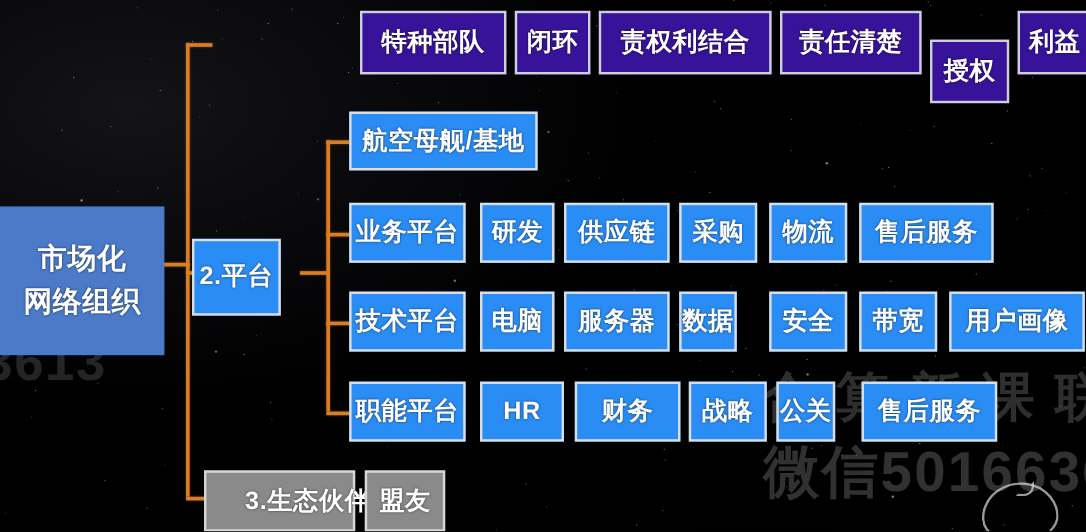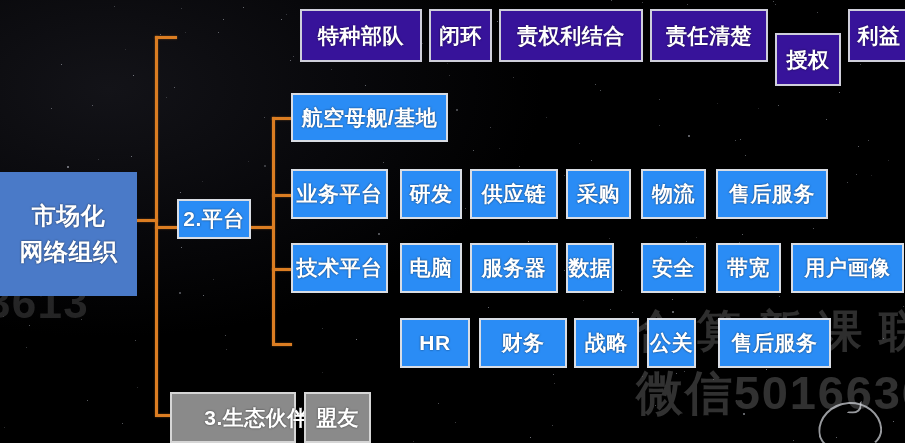--- a/index.html
+++ b/index.html
@@ -349,21 +349,21 @@
   <div class="node purple" style="left:650px; top:9px;  width:118px; height:53px;">
     <span>责任清楚</span>
   </div>
   <div class="node purple" style="left:775px; top:9px;  width:66px;  height:53px;margin-top:24px;">
     <span>授权</span>
   </div>
   <div class="node purple" style="left:848px; top:9px;  width:62px;  height:53px;">
     <span>利益</span>
   </div>
 
-  <div class="node blue" style="left:177px; top:199px; width:74px; height:40px;">
+  <div class="node blue" style="left:160px; top:199px; width:74px; height:64px;">
     <span>2.平台</span>
   </div>
 
   <div class="node blue" style="left:291px; top:93px;  width:157px; height:49px;">
     <span>航空母舰/基地</span>
   </div>
 
   <div class="node blue" style="left:291px; top:169px; width:97px;  height:50px;">
     <span>业务平台</span>
   </div>
@@ -398,20 +398,23 @@
   <div class="node blue" style="left:641px; top:243px; width:65px;  height:50px;">
     <span>安全</span>
   </div>
   <div class="node blue" style="left:716px; top:243px; width:65px;  height:50px;">
     <span>带宽</span>
   </div>
   <div class="node blue" style="left:791px; top:243px; width:113px; height:50px;">
     <span>用户画像</span>
   </div>
 
+  <div class="node blue" style="left:291px; top:318px; width:97px;  height:50px;">
+    <span>职能平台</span>
+  </div>
   <div class="node blue" style="left:400px; top:318px; width:70px;  height:50px;">
     <span>HR</span>
   </div>
   <div class="node blue" style="left:479px; top:318px; width:88px;  height:50px;">
     <span>财务</span>
   </div>
   <div class="node blue" style="left:574px; top:318px; width:65px;  height:50px;">
     <span>战略</span>
   </div>
   <div class="node blue" style="left:647px; top:318px; width:49px;  height:50px;">

